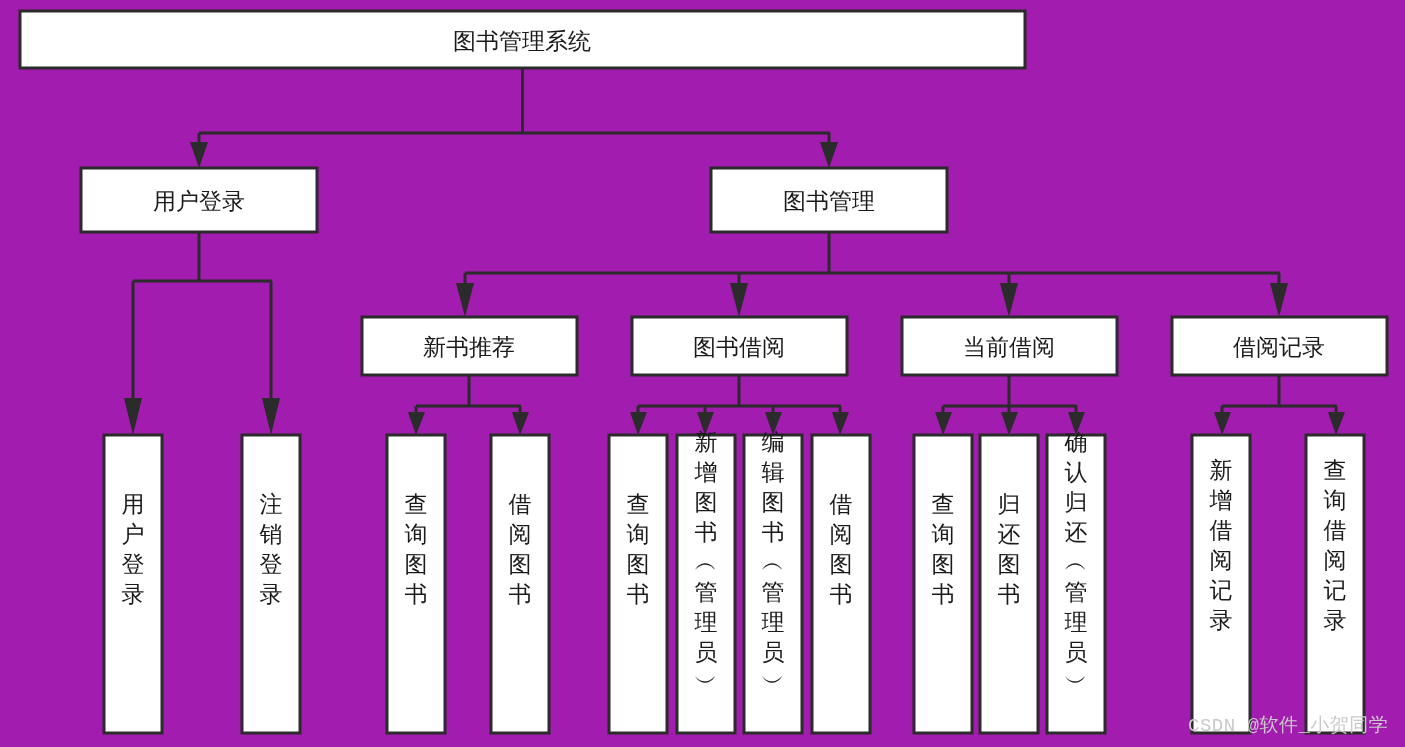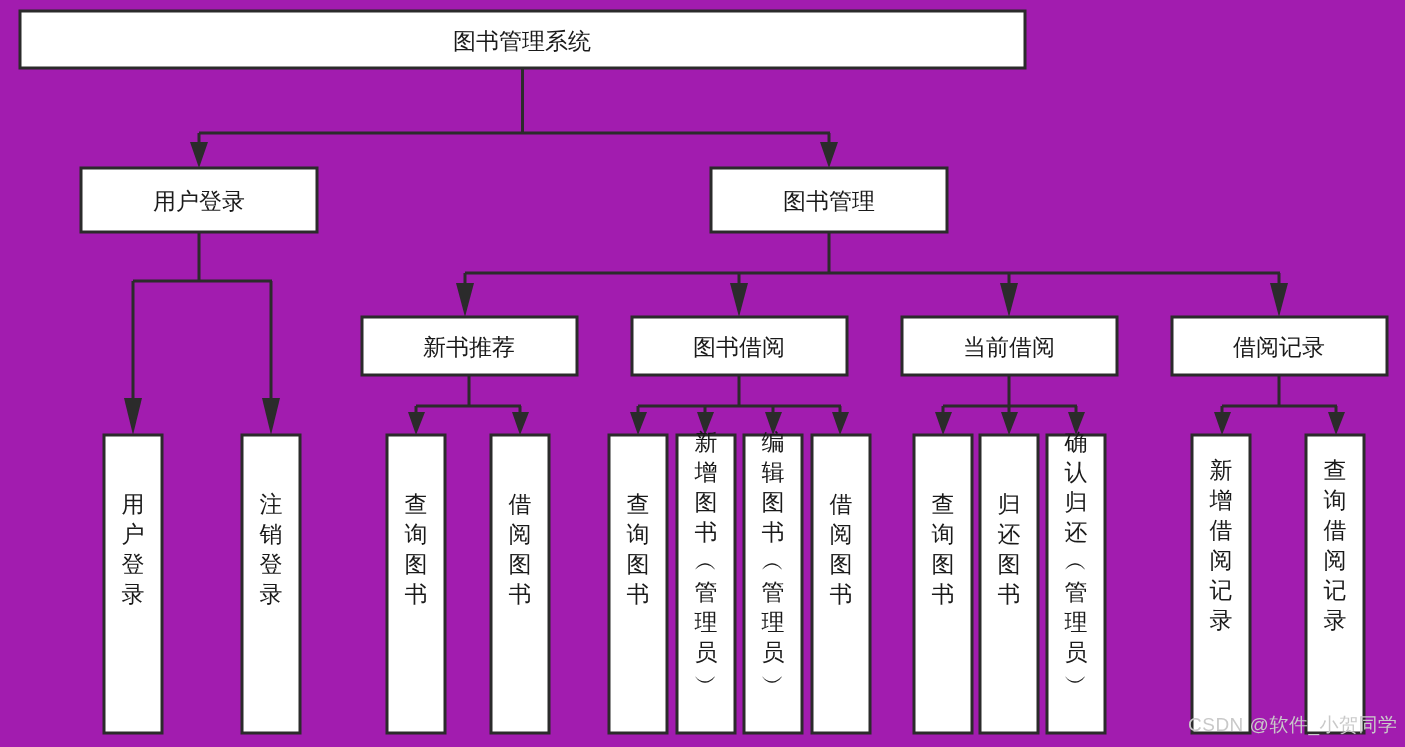--- a/index.html
+++ b/index.html
@@ -52,21 +52,21 @@
   .node-label-v {
     font-family: "DejaVu Sans", "Liberation Sans", sans-serif;
     font-size: 23px;
     fill: #1a1a1a;
     text-anchor: middle;
   }
   .watermark-text {
     position: absolute;
     left: 1188px;
     top: 712px;
-    font-family: Liberation Sans, sans-serif;
+    font-family: Liberation Mono, monospace;
     font-size: 19px;
     color: #c9c9c9;
     white-space: nowrap;
     letter-spacing: 0.5px;
     user-select: none;
   }
 </style>
 </head>
 <body>
 

